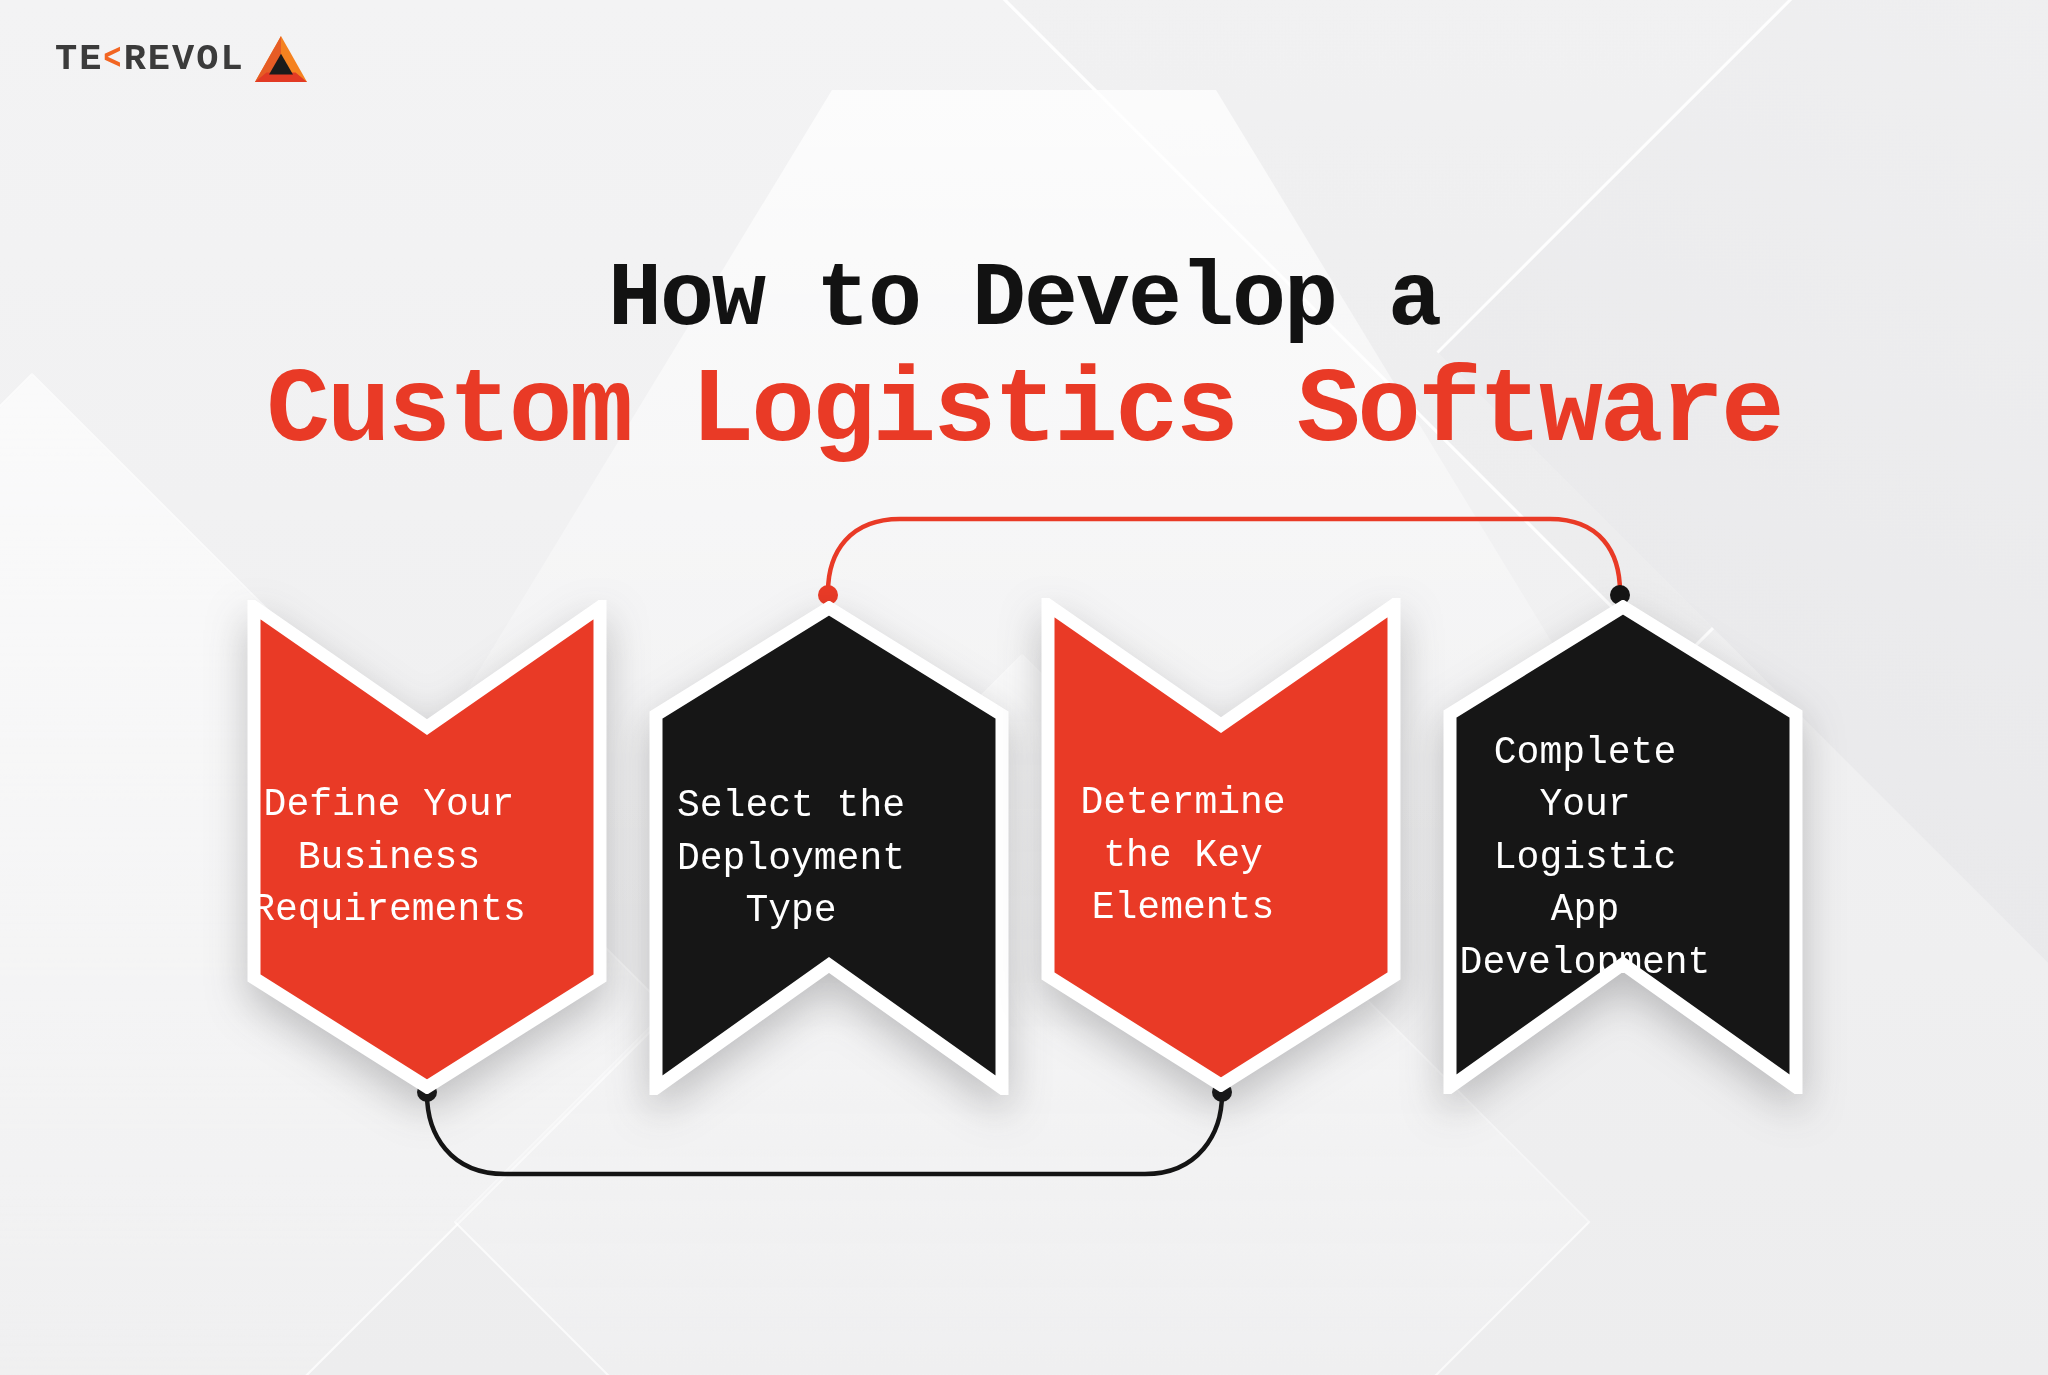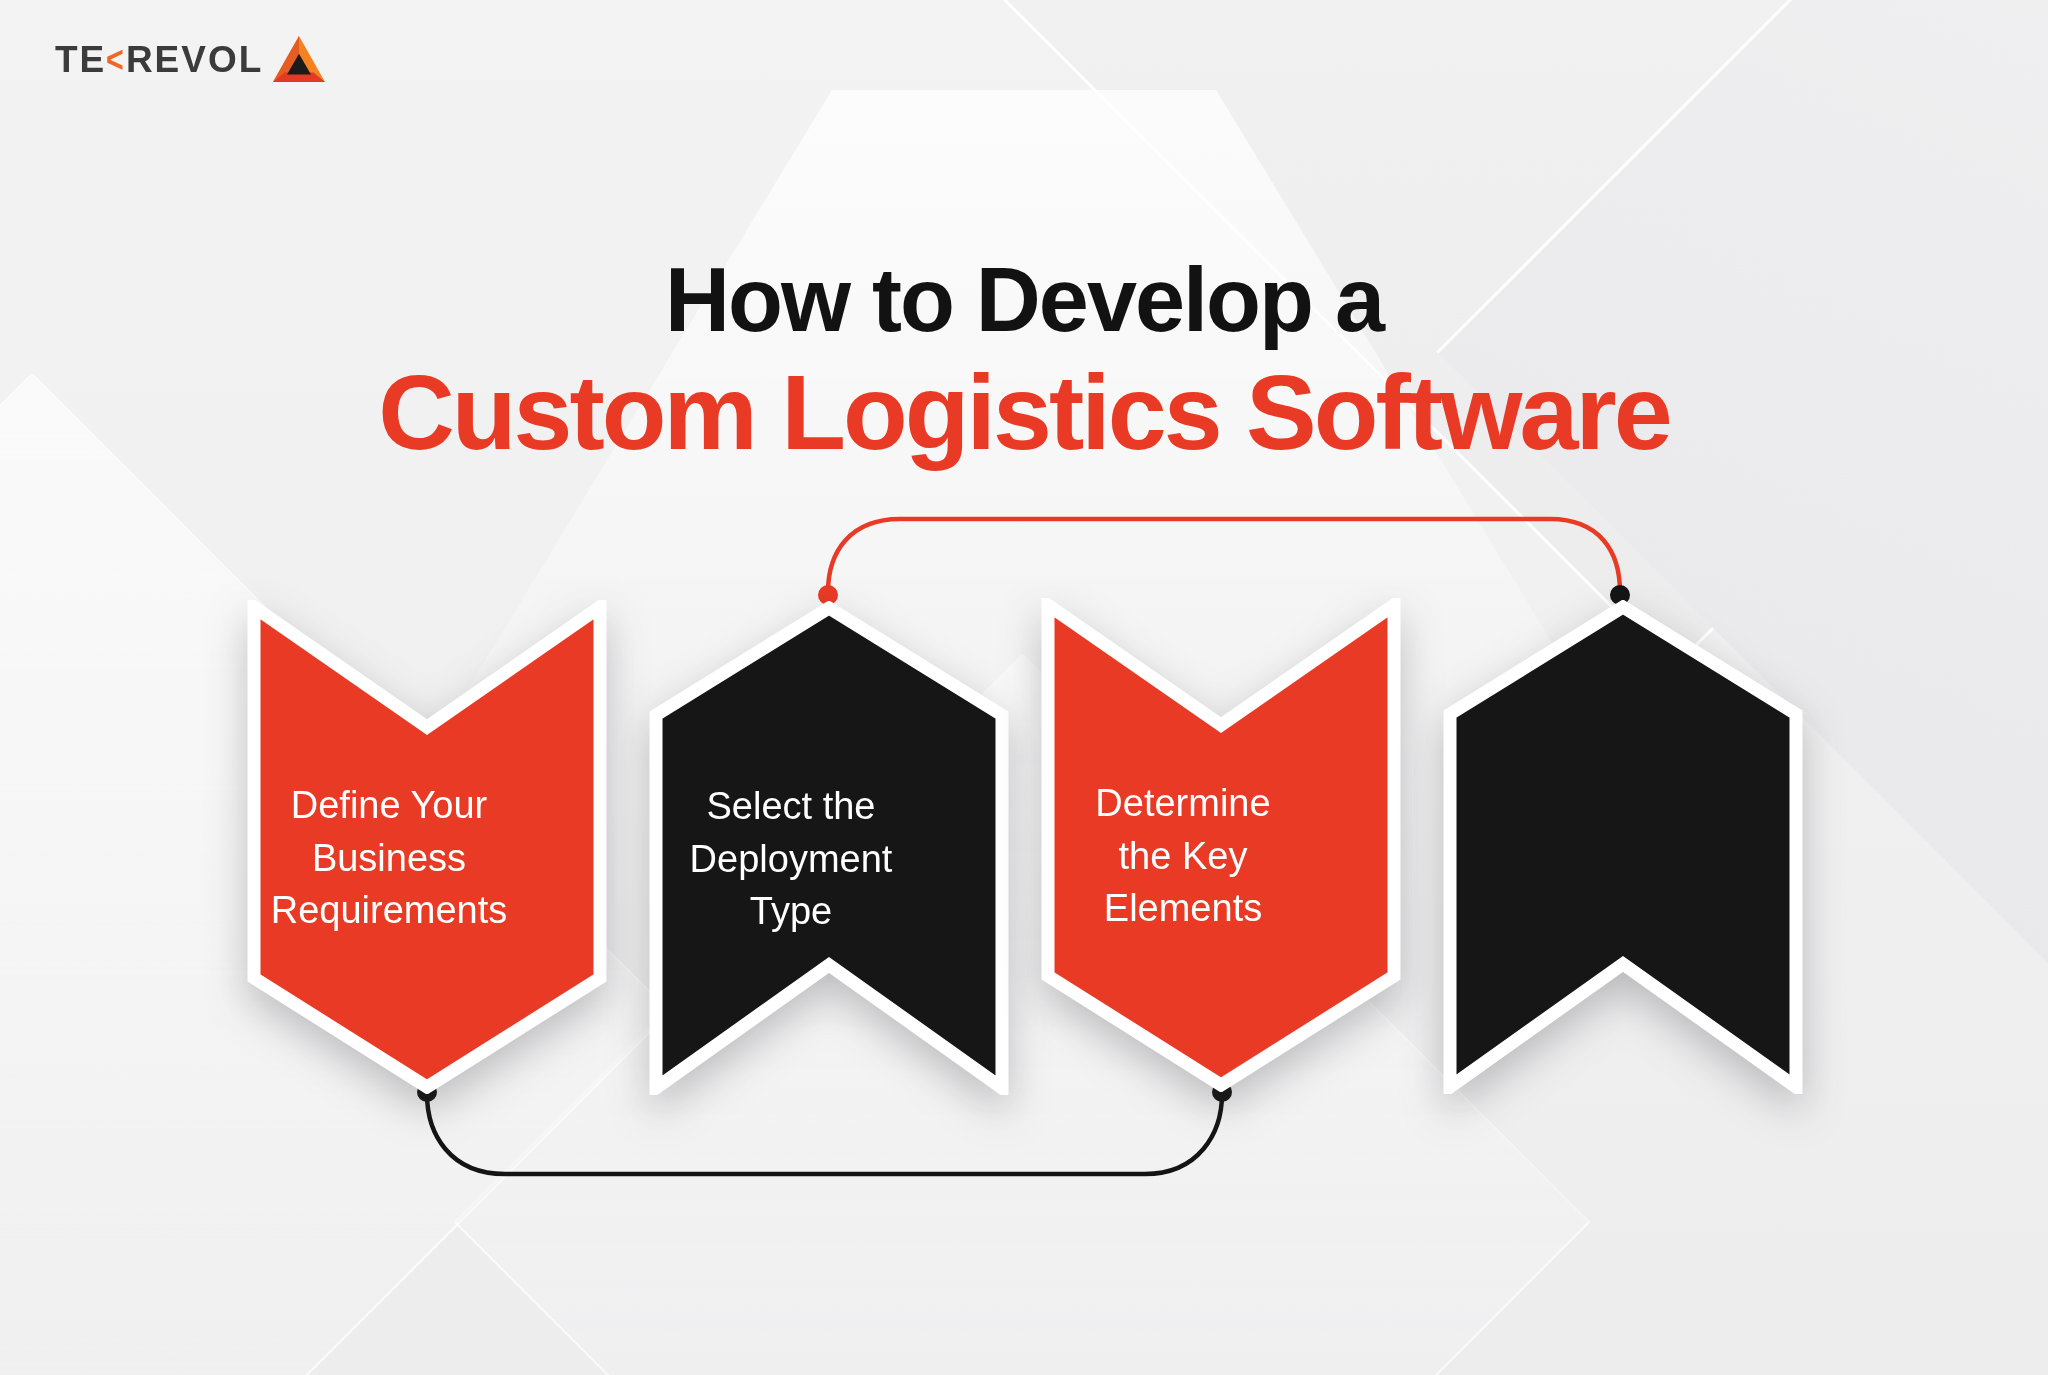--- a/index.html
+++ b/index.html
@@ -1,21 +1,21 @@
 <!DOCTYPE html>
 <html><head>
 <meta charset="utf-8">
 <style>
   html,body{margin:0;padding:0;background:#dcdcde;}
   .canvas{
     position:relative;
     width:2048px;height:1375px;
     overflow:hidden;
     background:linear-gradient(180deg,#f3f3f4 0%,#f0f0f1 55%,#ededee 100%);
-    font-family:Liberation Sans, sans-serif;
+    font-family:Liberation Mono, monospace;
   }
 
   
   .decor{position:absolute;pointer-events:none;}
   .decor-diamond-1{
     left:1180px;top:-520px;width:980px;height:980px;
     transform:rotate(45deg);
     background:linear-gradient(135deg,#f6f6f7 0%,#ececed 100%);
     border:3px solid rgba(255,255,255,.9);
   }
@@ -168,15 +168,18 @@
     </svg>
     <div class="banner-label">Determine
 the Key
 Elements</div>
   </div>
 
   <div class="banner dark banner-4">
     <svg width="360" height="494" viewBox="0 0 360 494">
       <polygon points="180,7 353,114 353,487 180,364 7,487 7,114"></polygon>
     </svg>
+    <div class="banner-label">Complete Your
+Logistic App
+Development</div>
   </div>
 
 </div>
 
 </body></html>

